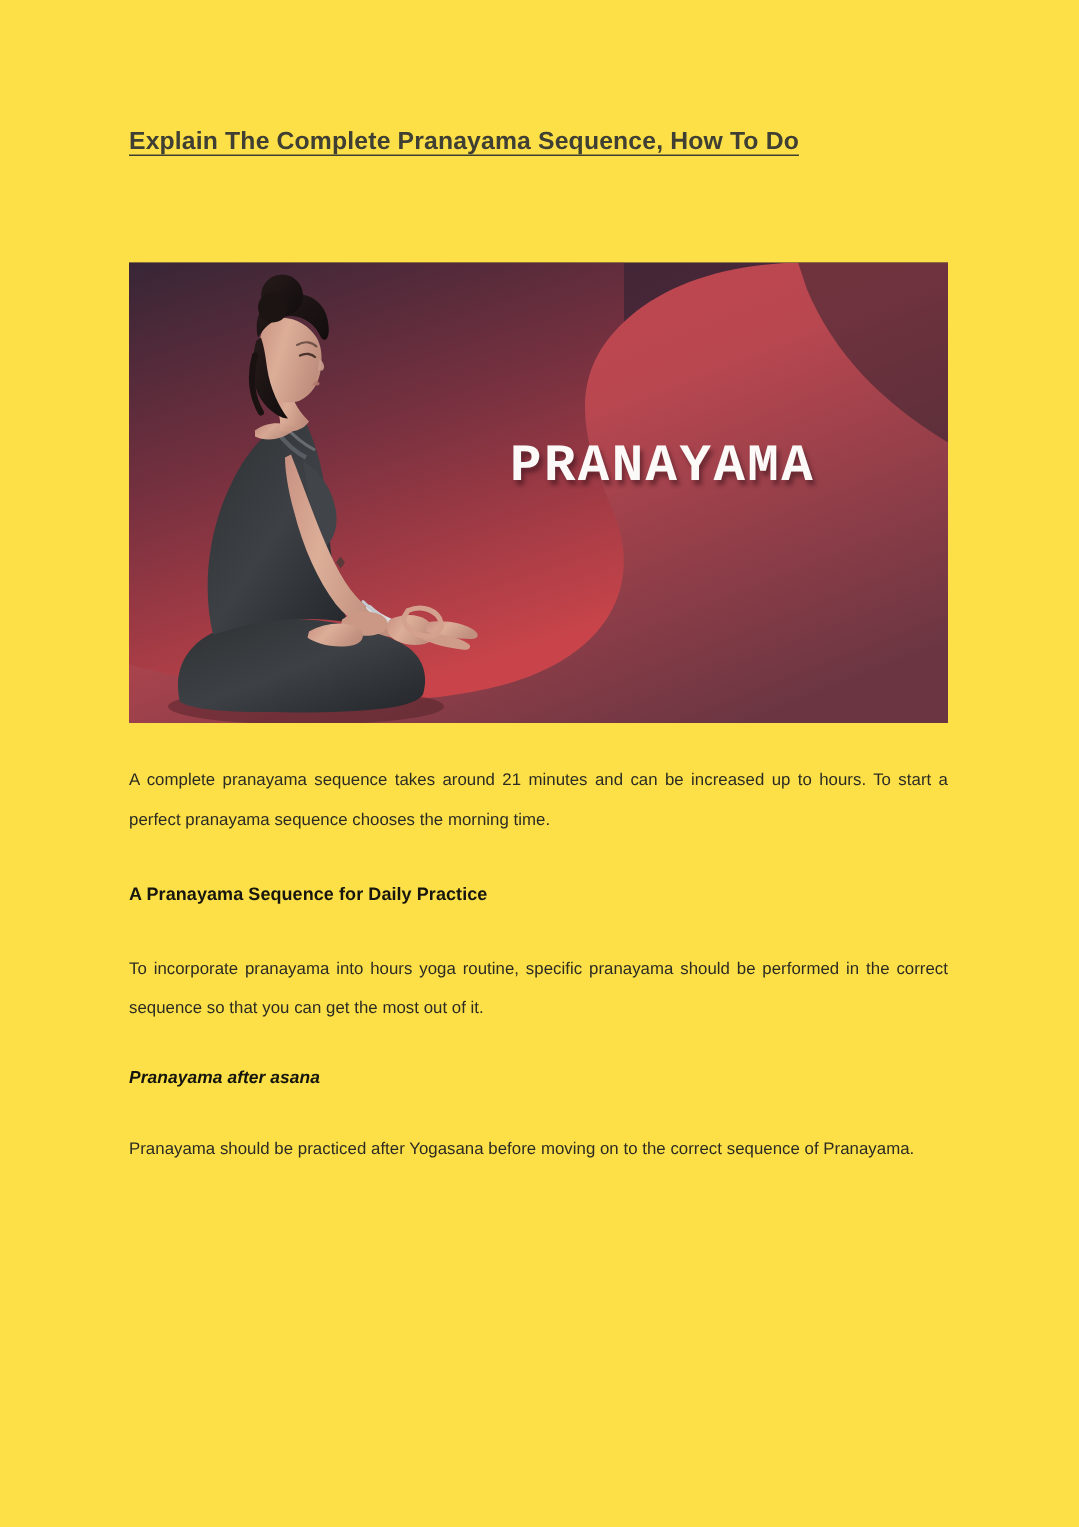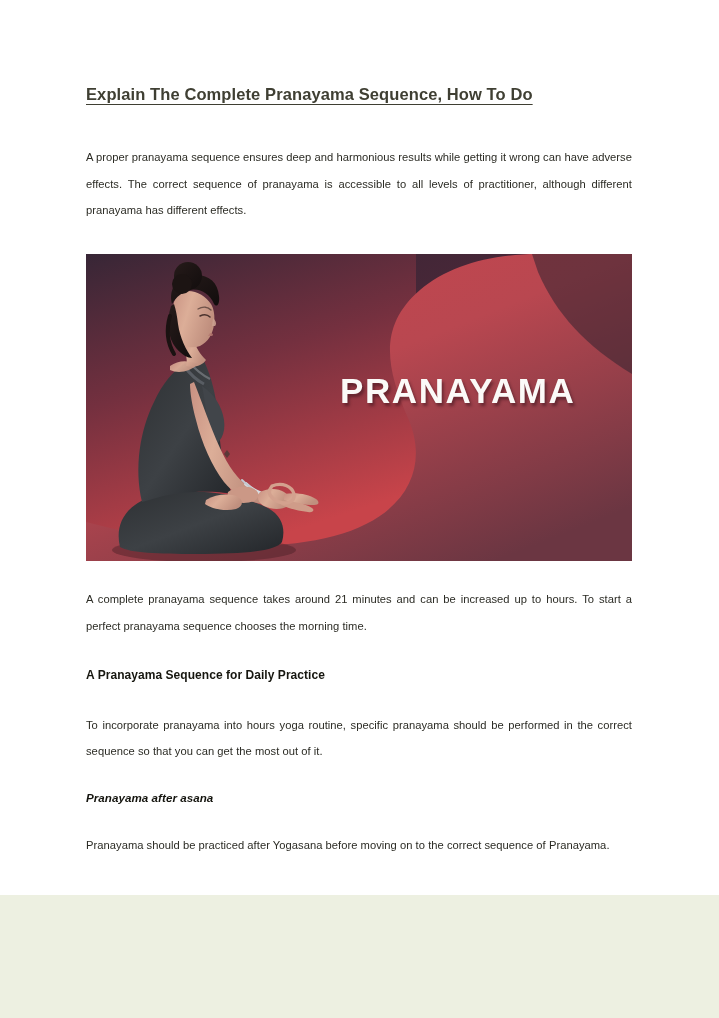--- a/index.html
+++ b/index.html
@@ -9,22 +9,22 @@
   body {
     width: 719px;
     height: 1018px;
     background: #edf0e1;
     font-family: "Liberation Sans", sans-serif;
     overflow: hidden;
   }
   .page {
     position: relative;
     width: 719px;
-    height: 895px;
-    background: #ffffff;
+    height: 1018px;
+    background: #fde047;
     box-sizing: border-box;
   }
   .content {
     position: absolute;
     left: 86px;
     top: 84px;
     width: 546px;
   }
 
   .doc-title {
@@ -86,41 +86,40 @@
   }
   .hero-svg {
     display: block;
     width: 546px;
     height: 307px;
   }
   .hero-title {
     position: absolute;
     left: 254px;
     top: 119px;
-    font-family: Liberation Sans, sans-serif;
+    font-family: Liberation Mono, monospace;
     font-size: 35px;
     font-weight: bold;
     color: #fbfaf8;
     letter-spacing: 1.6px;
     text-shadow: 2px 3px 3px rgba(40,12,20,0.45);
     line-height: 1;
     white-space: nowrap;
   }
 </style>
 </head>
 <body>
 
 <div class="page">
   <div class="content">
 
     <h1 class="doc-title">Explain The Complete Pranayama Sequence, How To Do</h1>
 
     <div class="gap-after-title"></div>
 
-    <p class="body-text">A proper pranayama sequence ensures deep and harmonious results while getting it wrong can have adverse effects. The correct sequence of pranayama is accessible to all levels of practitioner, although different pranayama has different effects.</p>
 
     <div class="gap-before-img"></div>
 
     <figure class="hero-figure">
       <svg class="hero-svg" viewBox="0 0 546 307" preserveAspectRatio="none">
         <defs>
           <linearGradient id="bgGrad" x1="0" y1="0" x2="0.35" y2="1">
             <stop offset="0%" stop-color="#372636"></stop>
             <stop offset="45%" stop-color="#74303f"></stop>
             <stop offset="100%" stop-color="#c8444a"></stop>

